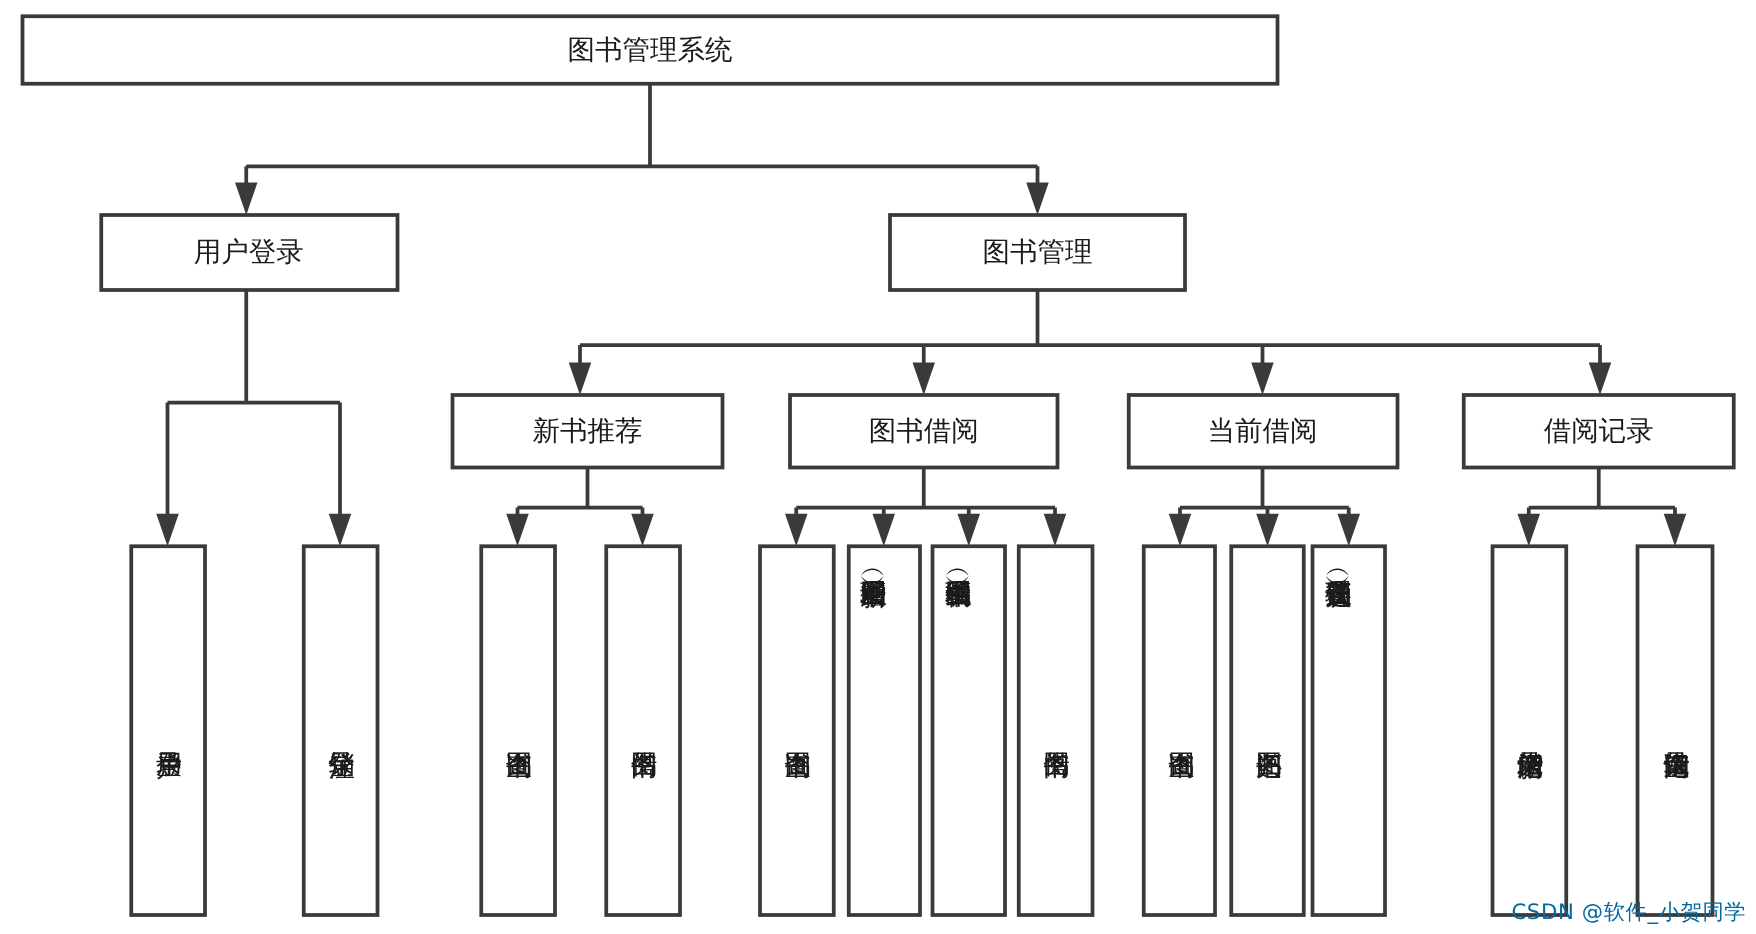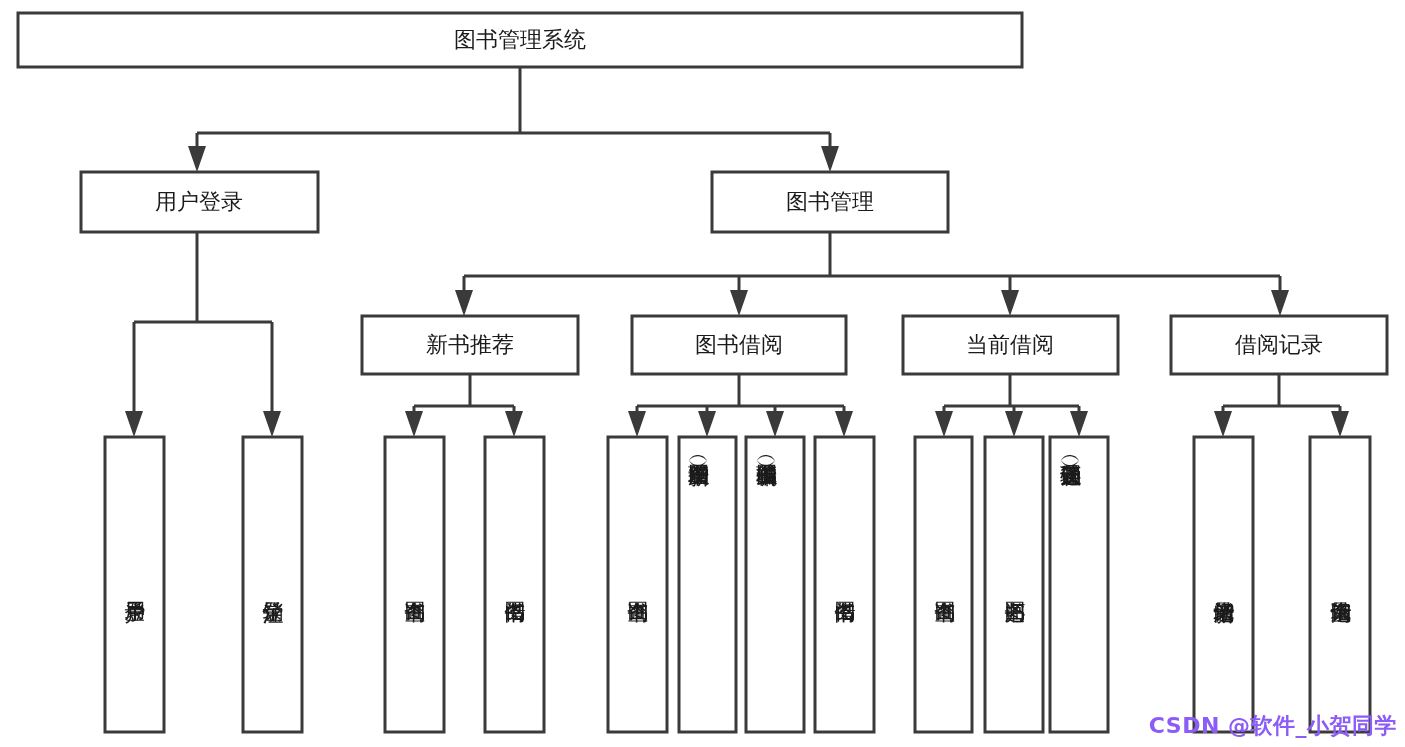--- a/index.html
+++ b/index.html
@@ -46,26 +46,25 @@
     fill: none;
   }
   .edge-arrow {
     fill: #3a3a3a;
     stroke: none;
   }
   .watermark {
     position: absolute;
     right: 8px;
     bottom: 6px;
-    color: #8b5cf6;
-    font-size: 22px;
+    color: #0369a1;
+    font-size: 17px;
     font-family: "DejaVu Sans", "Liberation Sans", sans-serif;
     white-space: nowrap;
     letter-spacing: 0.5px;
-    font-weight: bold;
   }
 </style>
 </head>
 <body>
 
 <svg id="diagram" viewBox="0 0 1405 747" xmlns="http://www.w3.org/2000/svg">
 
   <g>
 
     <path class="edge-line" d="M 520 67 L 520 133"></path>

